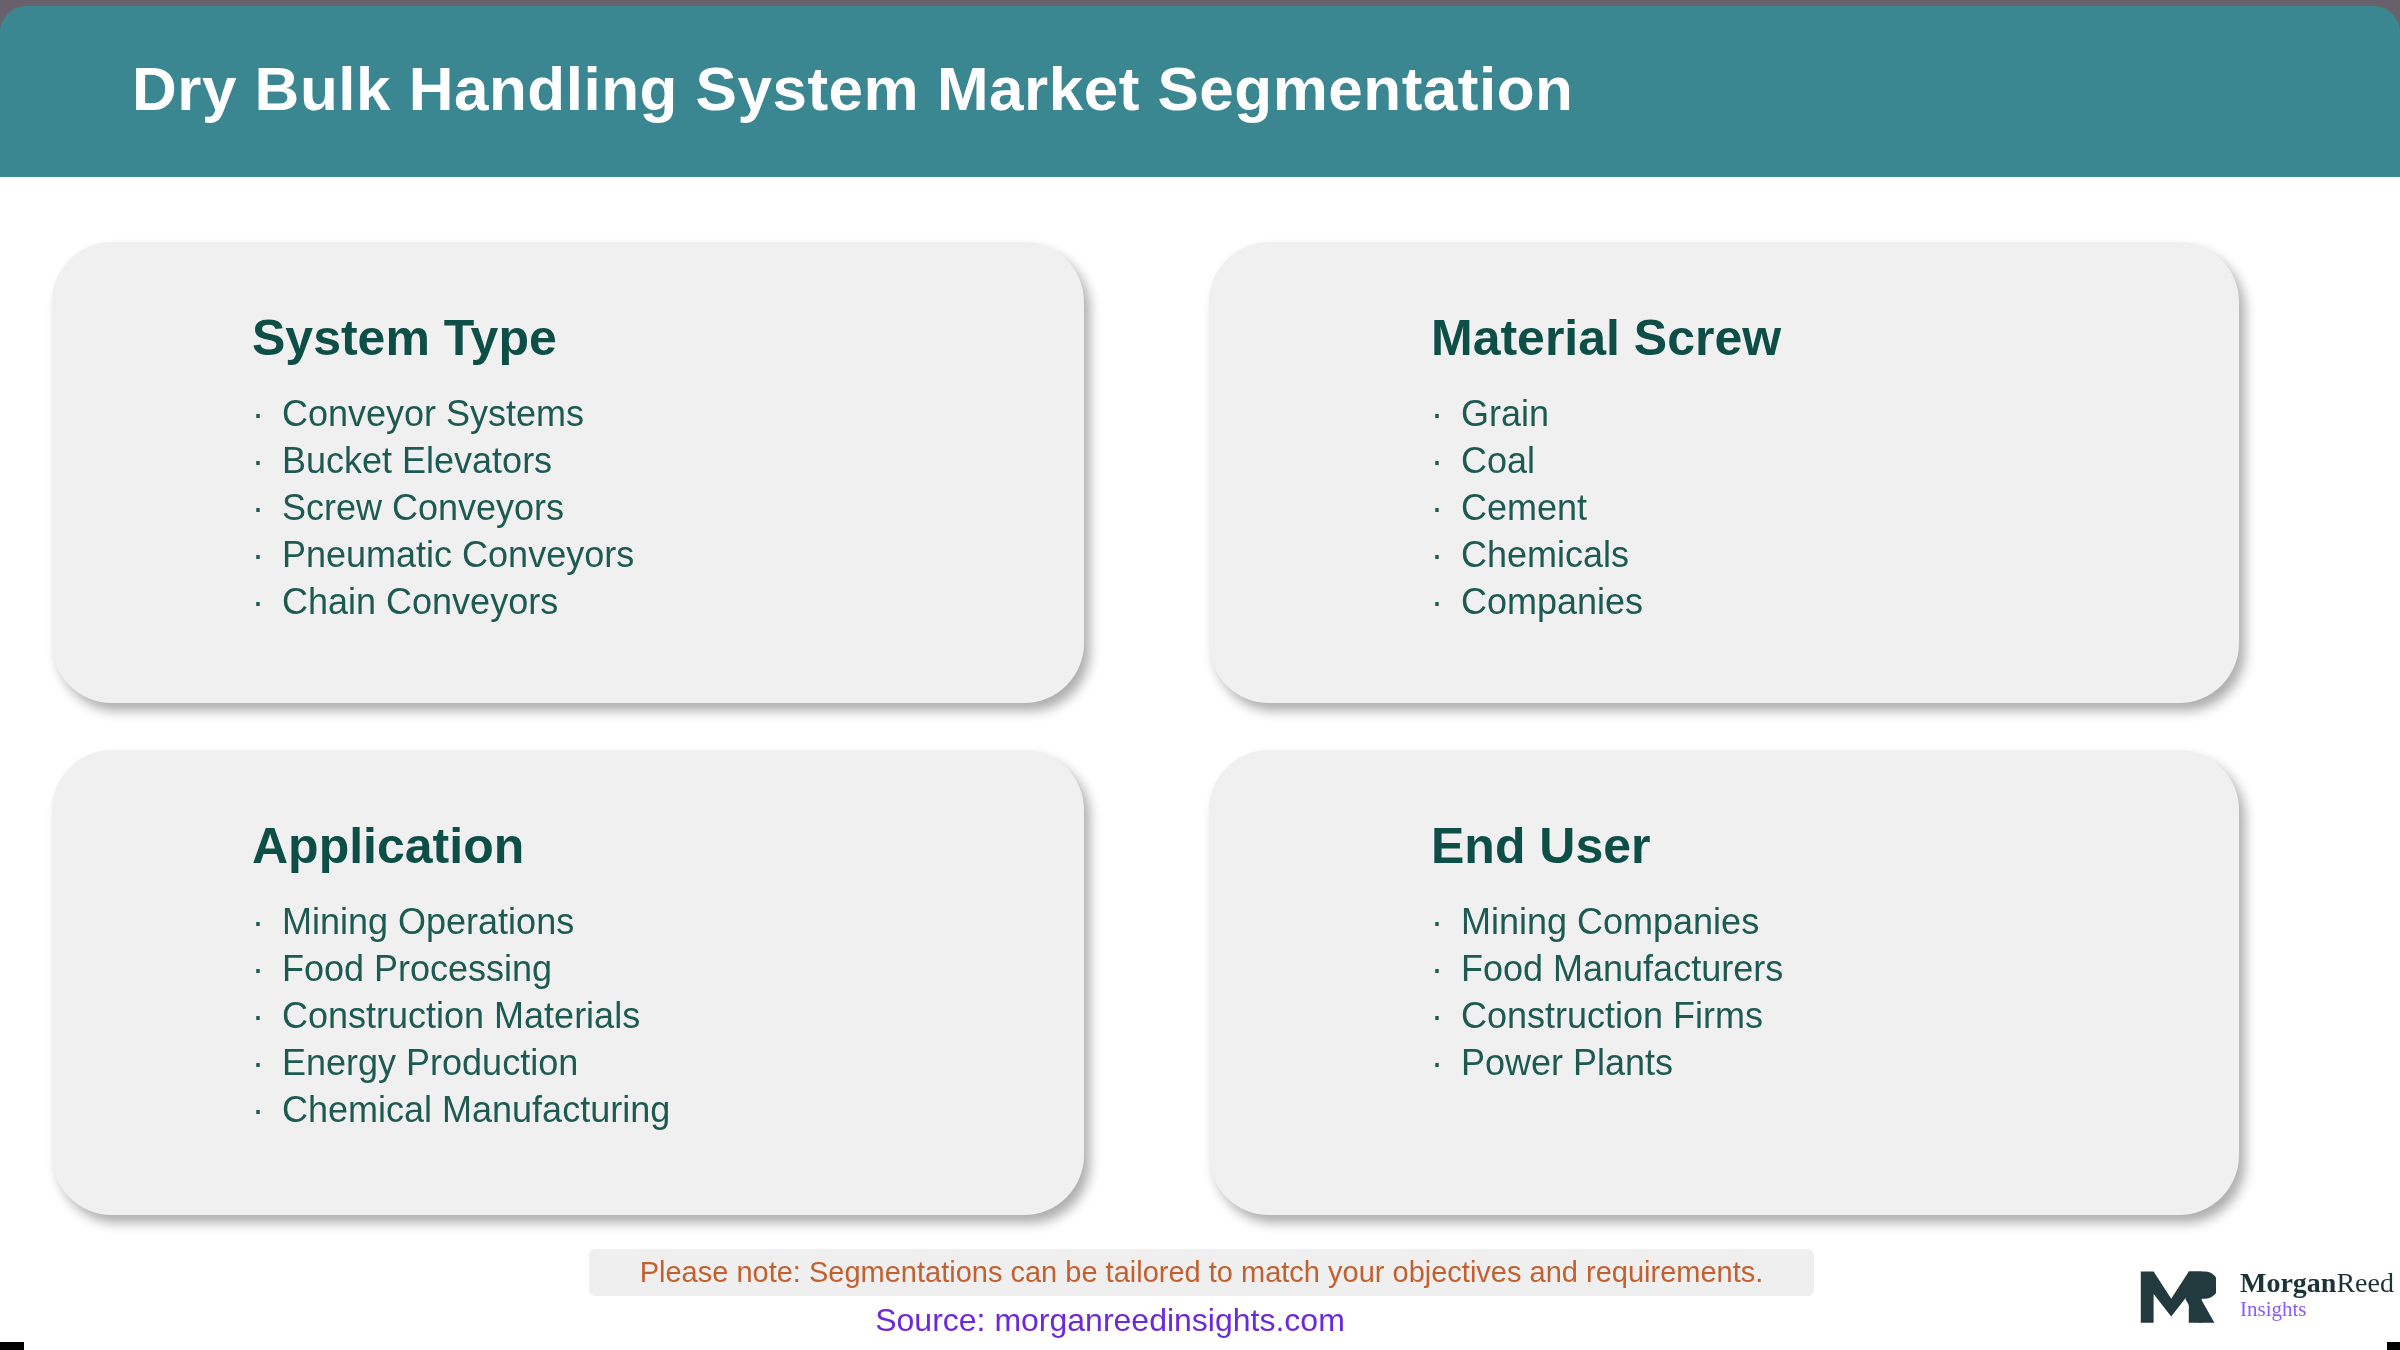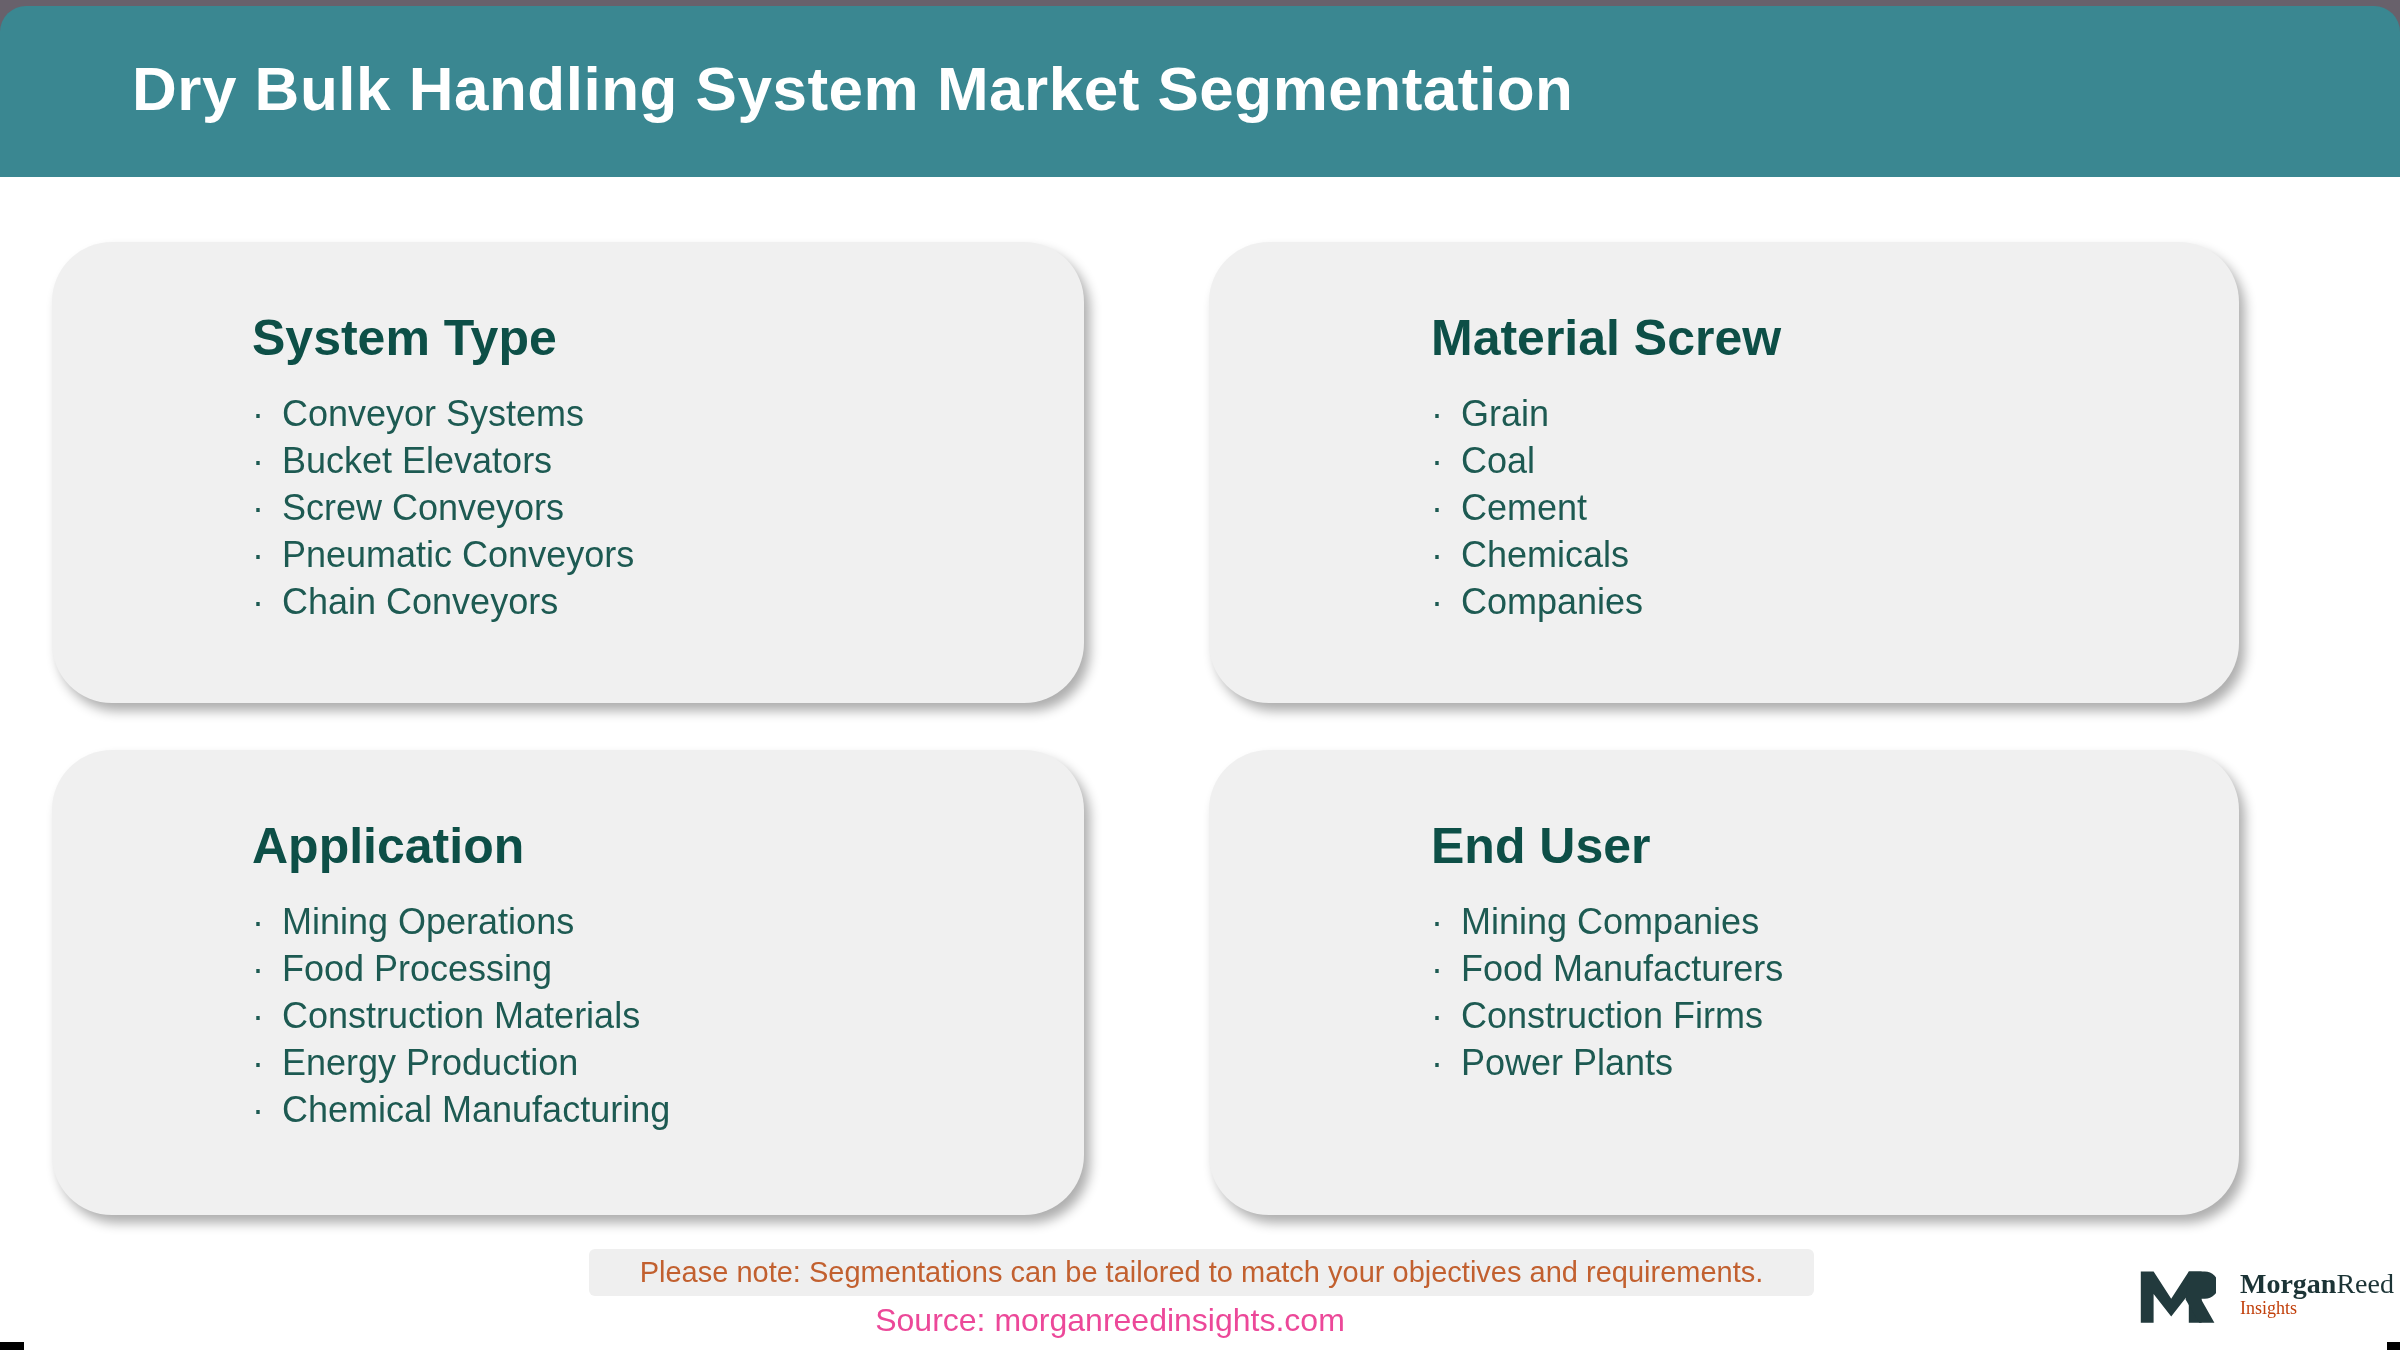--- a/index.html
+++ b/index.html
@@ -31,29 +31,29 @@
   .card ul li::before{content:"·";margin-right:18px;}
 
   .note{
     position:absolute;left:589px;top:1249px;width:1225px;height:47px;
     background:#efefef;border-radius:6px;
     display:flex;align-items:center;justify-content:center;
     font-size:29px;color:#c2602f;
   }
   .source{
     position:absolute;left:0;top:1302px;width:2220px;text-align:center;
-    font-size:32px;color:#ec4899;
+    font-size:32px;color:#6d28d9;
   }
 
   .brand{position:absolute;left:2136px;top:1262px;display:flex;align-items:center;gap:24px;}
   .brand svg{display:block;}
   .brand-text{font-family:"Liberation Serif", serif;line-height:1.08;}
   .brand-name{font-size:28px;color:#1c3436;}
   .brand-name b{font-weight:bold;}
-  .brand-sub{font-size:18px;color:#c2410c;}
+  .brand-sub{font-size:21px;color:#8b5cf6;}
 
   .mark{position:absolute;background:#000000;}
   .mark-left{left:0;top:1342px;width:24px;height:8px;}
   .mark-right{right:0;top:1342px;width:13px;height:8px;}
 </style>
 </head>
 <body>
 
 <div id="page">
 

